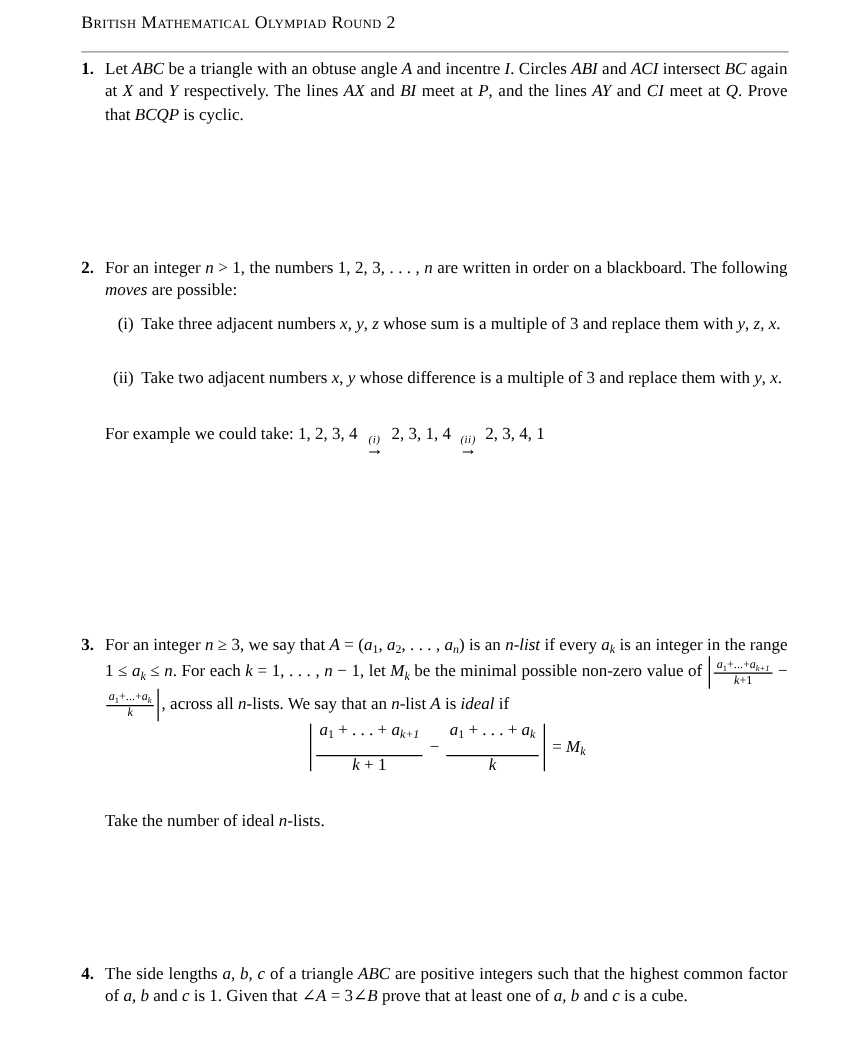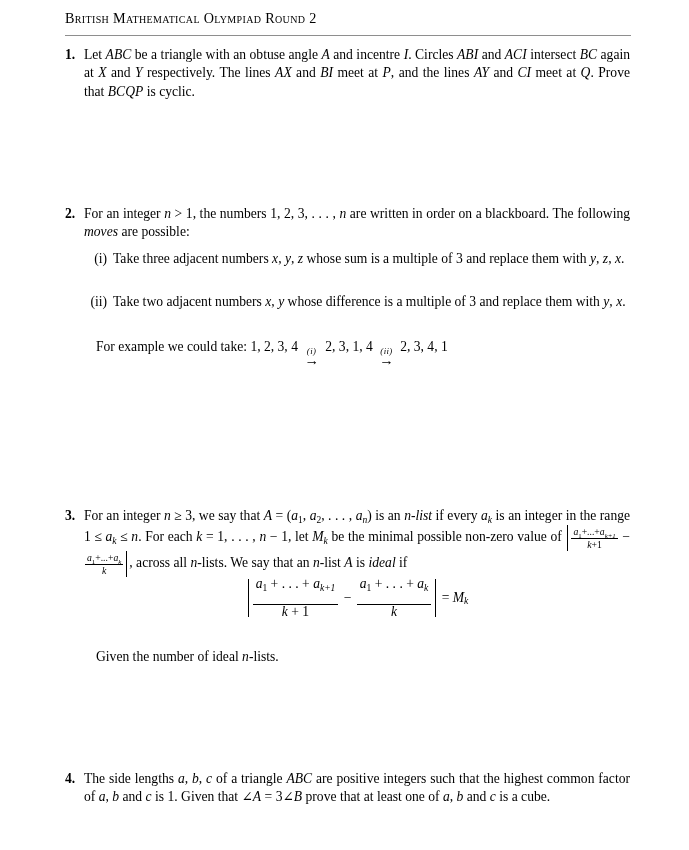--- a/index.html
+++ b/index.html
@@ -5,28 +5,28 @@
   html,body { margin:0; padding:0; background:#ffffff; }
   .page {
     position:relative; width:689px; height:850px; background:#ffffff;
     font-family:"Liberation Serif","DejaVu Serif",serif;
     font-size:13.6px; line-height:18.4px; color:#000;
     overflow:hidden;
   }
   .header {
     position:absolute; left:65px; top:9px; width:566px;
     display:flex; justify-content:space-between; align-items:baseline;
-    padding-bottom:8px; border-bottom:1.7px solid #8e8e8e;
+    padding-bottom:14px; border-bottom:1.7px solid #8e8e8e;
   }
   .title { font-variant-caps:small-caps; font-size:14.2px; letter-spacing:0.35px; }
   .date  { font-size:13.6px; }
 
   .qblock { position:absolute; left:84px; width:546px; text-align:justify; }
   .qnum   { position:absolute; left:-19px; top:0; font-weight:bold; }
-  .qsub   { position:absolute; left:96px; width:546px; text-align:justify; }
+  .qsub   { position:absolute; left:84px; width:546px; text-align:justify; }
   .item   { position:absolute; left:113px; width:517px; text-align:justify; }
   .ilabel { position:absolute; left:-46px; top:0; width:40px; text-align:right; }
 
   .eq { position:absolute; left:84px; width:546px; text-align:center; }
 
   .it { font-style:italic; }
   .sb { font-size:70%; vertical-align:-2.6px; line-height:0; }
 
   .frac { display:inline-block; vertical-align:middle; text-align:center; line-height:1.08; }
   .frac .num { display:block; border-bottom:1px solid #000; padding:0 2px 1px 2px; }
@@ -82,20 +82,20 @@
 
 
   <div class="qblock smallmath" style="top:507px">
     <span class="qnum">3.</span>
     <div><span>For an integer </span><span class="it">n</span><span> ≥ 3, we say that </span><span class="it">A</span><span> = (</span><span class="it">a</span><span class="sb">1</span><span>, </span><span class="it">a</span><span class="sb">2</span><span>, . . . , </span><span class="it">a</span><span class="it sb">n</span><span>) is an </span><span class="it">n-list</span><span> if every </span><span class="it">a</span><span class="it sb">k</span><span> is an integer in the range 1 ≤ </span><span class="it">a</span><span class="it sb">k</span><span> ≤ </span><span class="it">n</span><span>. For each </span><span class="it">k</span><span> = 1, . . . , </span><span class="it">n</span><span> − 1, let </span><span class="it">M</span><span class="it sb">k</span><span> be the minimal possible non-zero value of </span><span class="bar"></span><span class="frac"><span class="num"><span class="it">a</span><span class="sb">1</span><span>+...+</span><span class="it">a</span><span class="it sb">k+1</span></span><span class="den"><span class="it">k</span><span>+1</span></span></span><span> − </span><span class="frac"><span class="num"><span class="it">a</span><span class="sb">1</span><span>+...+</span><span class="it">a</span><span class="it sb">k</span></span><span class="den"><span class="it">k</span></span></span><span class="bar"></span><span>, across all </span><span class="it">n</span><span>-lists. We say that an </span><span class="it">n</span><span>-list </span><span class="it">A</span><span> is </span><span class="it">ideal</span><span> if</span></div>
   </div>
 
   <div class="eq" style="top:577px"><span class="bar"></span><span class="frac"><span class="num"><span class="it">a</span><span class="sb">1</span><span> + . . . + </span><span class="it">a</span><span class="it sb">k+1</span></span><span class="den"><span class="it">k</span><span> + 1</span></span></span><span> − </span><span class="frac"><span class="num"><span class="it">a</span><span class="sb">1</span><span> + . . . + </span><span class="it">a</span><span class="it sb">k</span></span><span class="den"><span class="it">k</span></span></span><span class="bar"></span><span> = </span><span class="it">M</span><span class="it sb">k</span></div>
 
 
-  <div class="qsub" style="top:648px; text-align:left;"><span>Given the number of ideal </span><span class="it">n</span><span>-lists.</span></div>
+  <div class="qsub" style="top:648px; text-align:left;"><span>Take the number of ideal </span><span class="it">n</span><span>-lists.</span></div>
 
   <div class="qblock" style="top:770px">
     <span class="qnum">4.</span>
     <div><span>The side lengths </span><span class="it">a</span><span>, </span><span class="it">b</span><span>, </span><span class="it">c</span><span> of a triangle </span><span class="it">ABC</span><span> are positive integers such that the highest common factor of </span><span class="it">a</span><span>, </span><span class="it">b</span><span> and </span><span class="it">c</span><span> is 1. Given that ∠</span><span class="it">A</span><span> = 3∠</span><span class="it">B</span><span> prove that at least one of </span><span class="it">a</span><span>, </span><span class="it">b</span><span> and </span><span class="it">c</span><span> is a cube.</span></div>
   </div>
 
 </div>
 
 </body></html>

